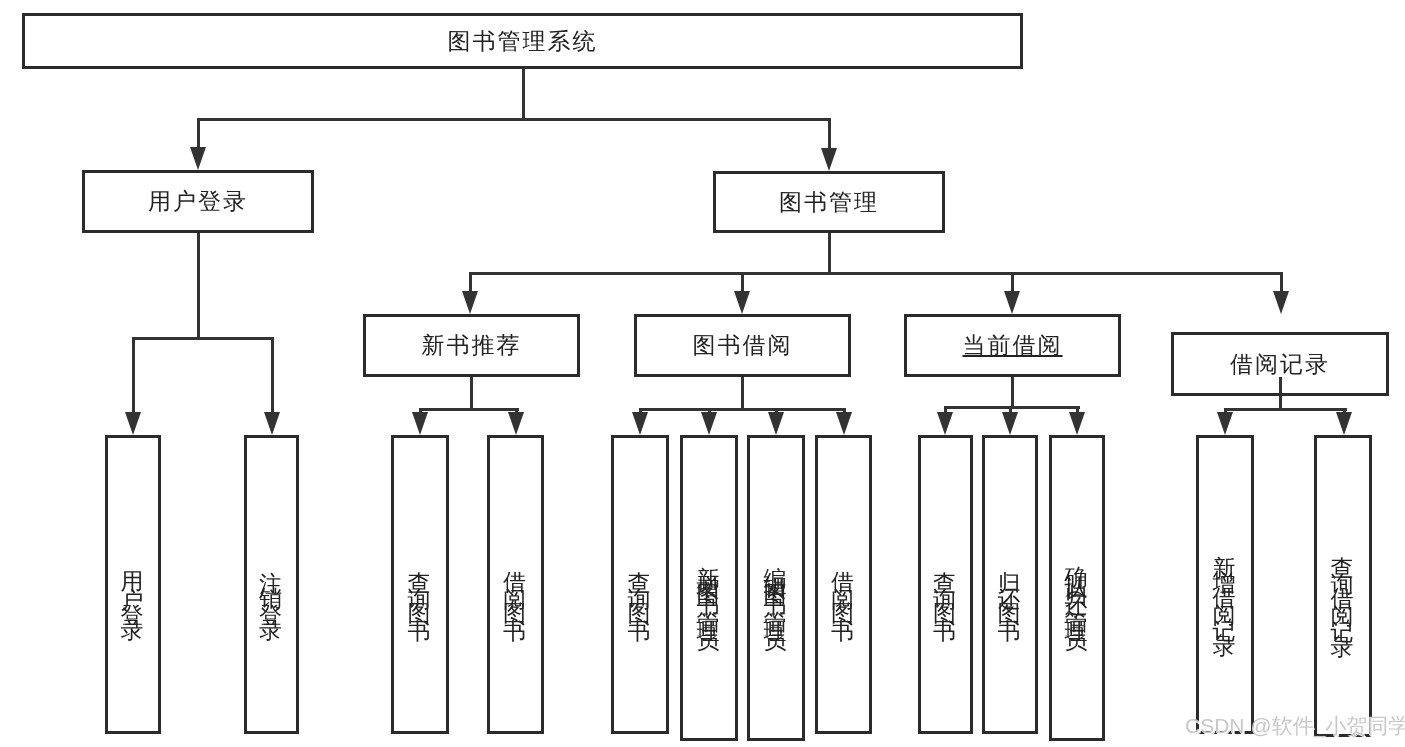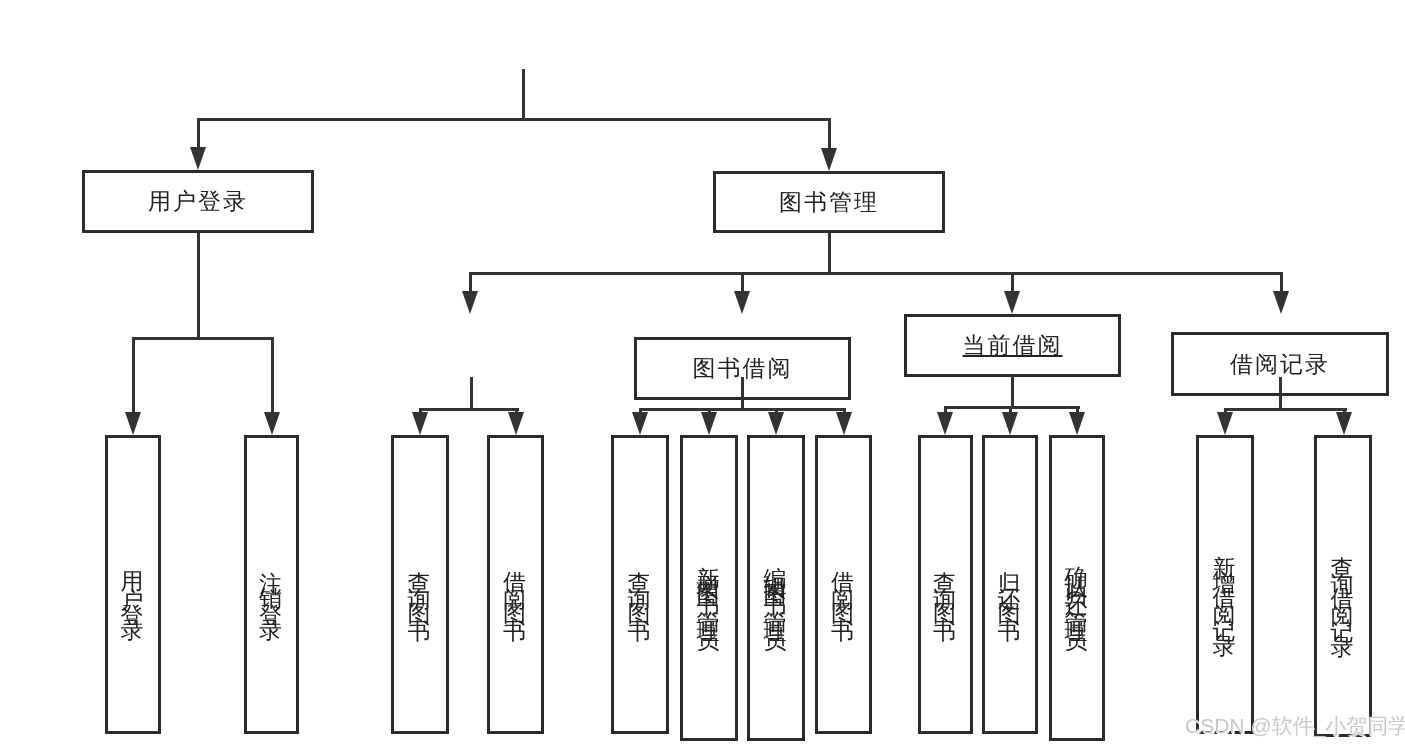--- a/index.html
+++ b/index.html
@@ -16,20 +16,23 @@
   .arrow{position:absolute;width:0;height:0;border-left:8px solid transparent;border-right:8px solid transparent;
          border-top:23px solid var(--line,#333);}
   .watermark{position:absolute;left:1185px;top:712px;font-size:21px;color:var(--wm,#c8c8c8);
              text-shadow:1px 1px 0 #ffffff,2px 2px 0 rgba(255,255,255,.85);white-space:nowrap;z-index:5;}
 </style>
 </head>
 <body>
 
 <div class="stage">
 
+  <div class="node" style="left:22px;top:13px;width:1001px;height:56px;">
+    <span class="hlabel">图书管理系统</span>
+  </div>
 
   <div class="line v" style="left:521.5px;top:69px;height:49px;"></div>
   <div class="line h" style="left:196.5px;top:118px;width:634px;"></div>
   <div class="line v" style="left:196.5px;top:118px;height:31px;"></div>
   <div class="arrow" style="left:190px;top:147px;"></div>
   <div class="line v" style="left:827.5px;top:118px;height:31px;"></div>
   <div class="arrow" style="left:821px;top:148px;"></div>
 
   <div class="node" style="left:82px;top:170px;width:232px;height:63px;">
     <span class="hlabel">用户登录</span>
@@ -49,21 +52,24 @@
   <div class="line h" style="left:468.5px;top:272px;width:814px;"></div>
   <div class="line v" style="left:468.5px;top:272px;height:21px;"></div>
   <div class="arrow" style="left:462px;top:291px;"></div>
   <div class="line v" style="left:740.5px;top:272px;height:21px;"></div>
   <div class="arrow" style="left:734px;top:291px;"></div>
   <div class="line v" style="left:1010.5px;top:272px;height:21px;"></div>
   <div class="arrow" style="left:1004px;top:291px;"></div>
   <div class="line v" style="left:1279.5px;top:272px;height:21px;"></div>
   <div class="arrow" style="left:1273px;top:291px;"></div>
 
-  <div class="node" style="left:634px;top:314px;width:217px;height:63px;margin-top:23px;">
+  <div class="node" style="left:363px;top:314px;width:217px;height:63px;">
+    <span class="hlabel">新书推荐</span>
+  </div>
+  <div class="node" style="left:634px;top:314px;width:217px;height:63px;">
     <span class="hlabel">图书借阅</span>
   </div>
   <div class="node" style="left:904px;top:314px;width:217px;height:63px;text-decoration:underline;">
     <span class="hlabel">当前借阅</span>
   </div>
   <div class="node" style="left:1171px;top:332px;width:218px;height:64px;">
     <span class="hlabel">借阅记录</span>
   </div>
 
   <div class="line v" style="left:470px;top:377px;height:31px;"></div>

